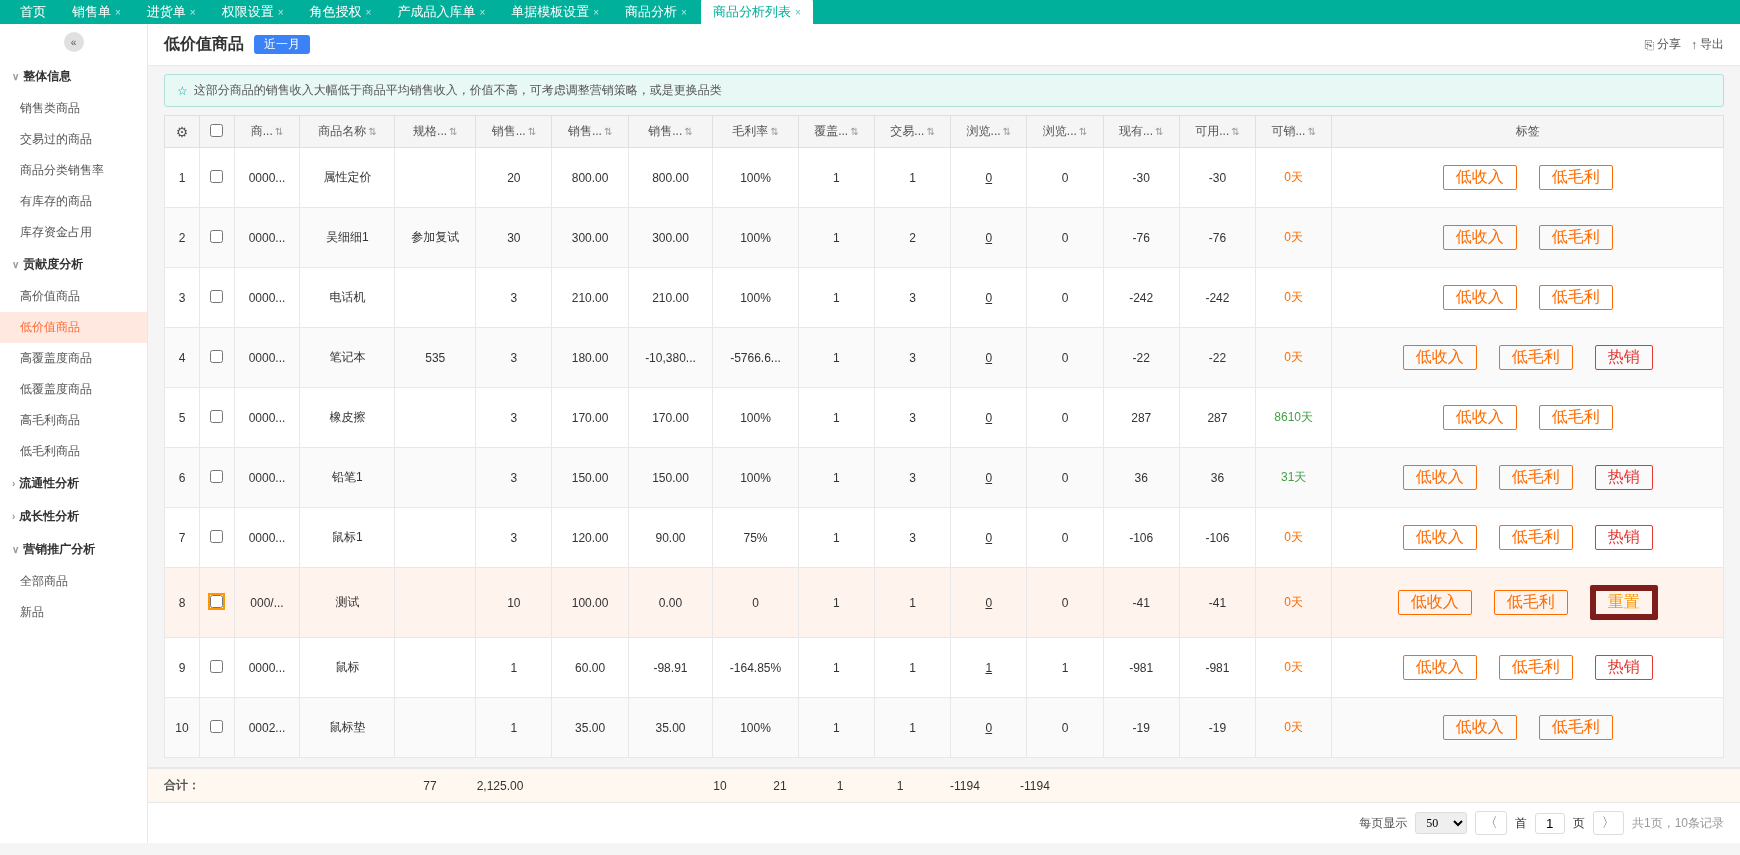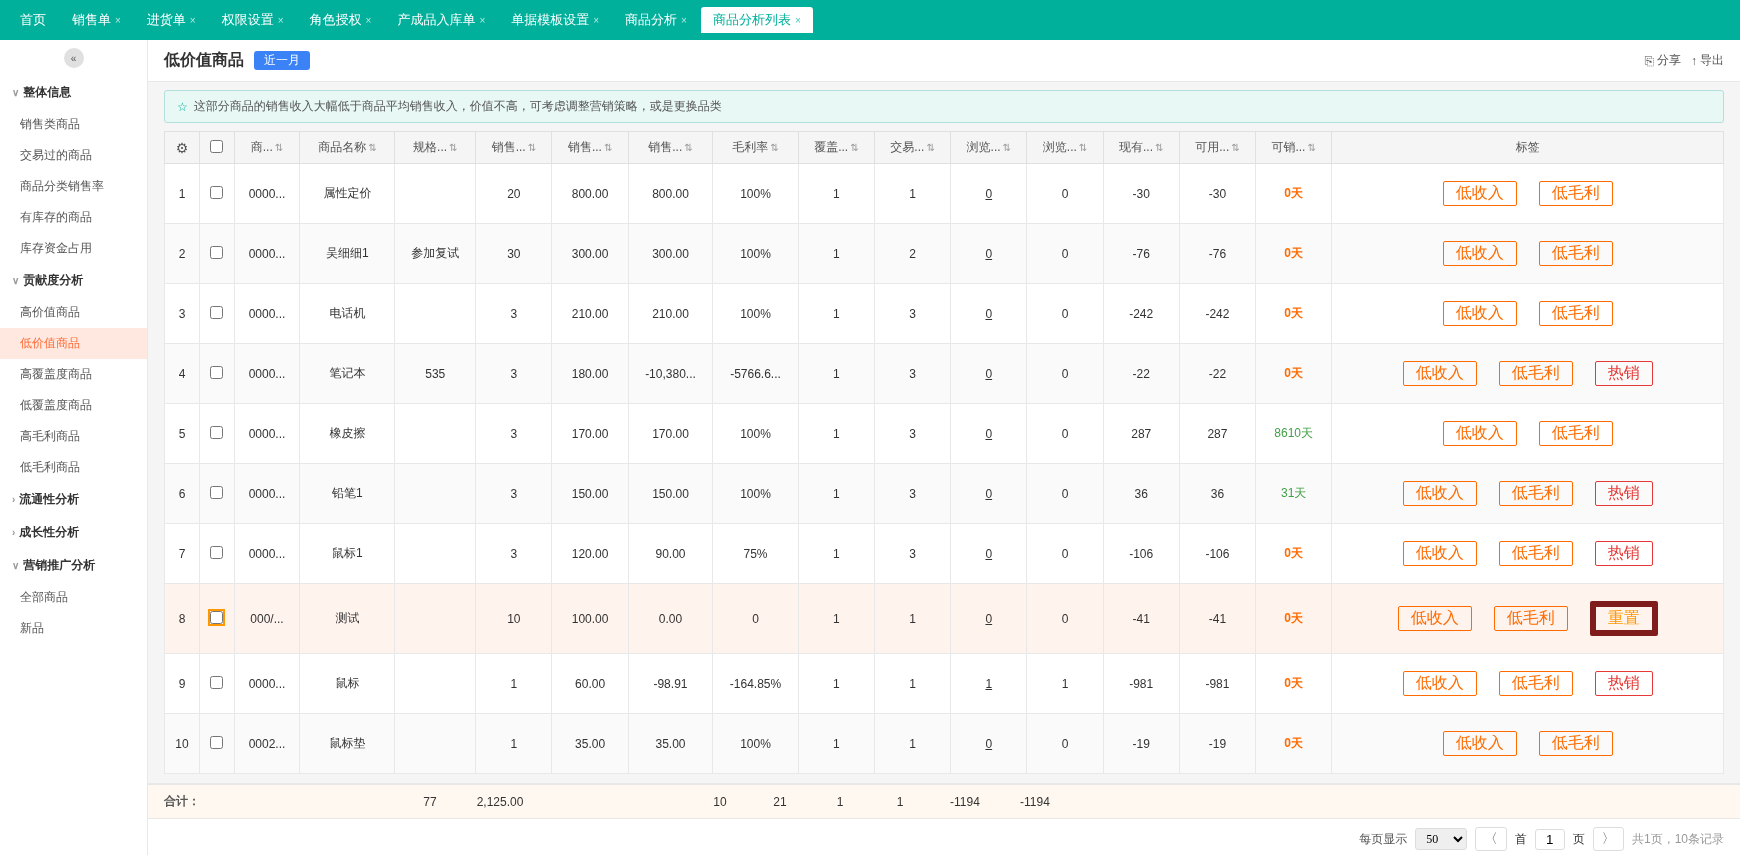--- a/index.html
+++ b/index.html
@@ -3,21 +3,21 @@
   <meta charset="utf-8">
   <style>
     * { box-sizing: border-box; margin: 0; padding: 0; }
     body { font-family: 'Microsoft YaHei', Arial, sans-serif; font-size: 12px; background: #f5f5f5; color: #333; }
 
     
     .top-nav {
       background: #00b09b;
       display: flex;
       align-items: center;
-      height: 40px;
+      height: 24px;
       padding: 0 8px;
       gap: 2px;
     }
     .nav-item {
       color: #fff;
       padding: 4px 12px;
       cursor: pointer;
       border-radius: 3px 3px 0 0;
       white-space: nowrap;
       font-size: 13px;
@@ -175,21 +175,21 @@
     .tag {
       display: inline-block;
       padding: 1px 12px;
       border-radius: 2px;
       font-size: 16px;
       margin: 11px;
     }
     .tag-orange { color: #ff6b00; border: 1px solid #ff6b00; }
     .tag-red { color: #e53935; border: 1px solid #e53935; }
     .tag-warn { color: #ff9800; border: 6px solid #7f1d1d; }
-    .zero-day { color: #ff6b00; font-weight: bold; }
+    .zero-day { color: #ff6b00; font-weight: normal; }
     .days-green { color: #43a047; }
     .underline { text-decoration: underline; cursor: pointer; }
     input[type="checkbox"] { cursor: pointer; }
 
     
     .table-footer {
       background: #fff8f0;
       border-top: 2px solid #e8e8e8;
       padding: 8px 16px;
       display: flex;

